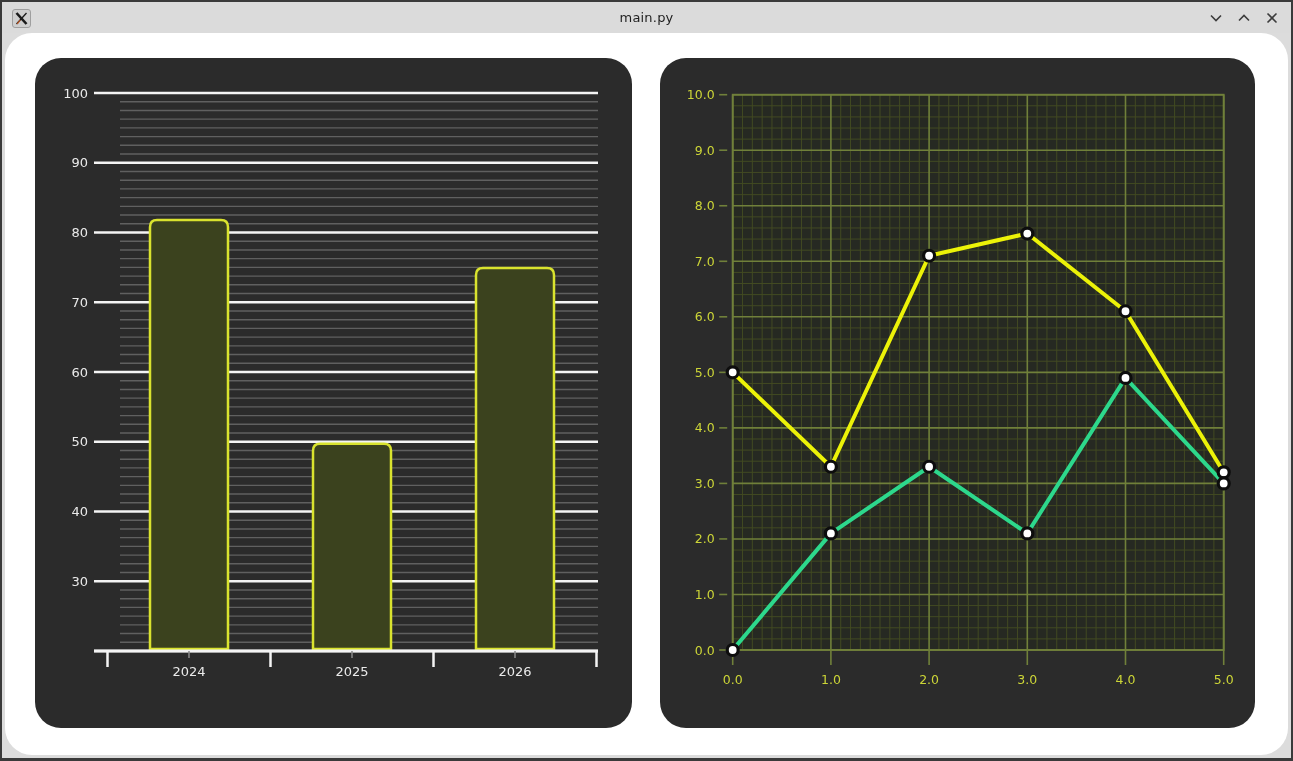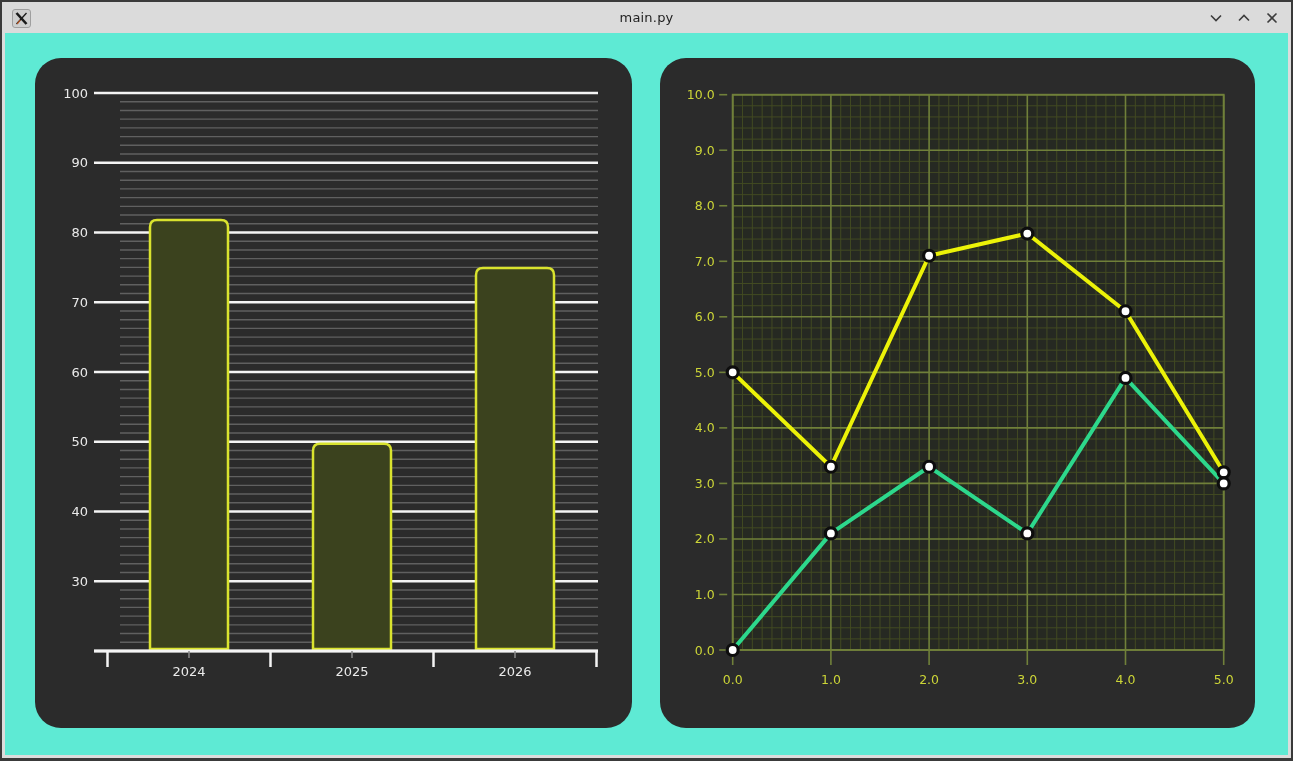--- a/index.html
+++ b/index.html
@@ -22,21 +22,21 @@
     flex:1;text-align:center;font-size:13px;color:#1e1e1e;letter-spacing:.2px;
   }
   .controls{
     position:absolute;right:8px;top:0;height:31px;display:flex;align-items:center;gap:6px;
   }
   .ctrl-btn{
     width:22px;height:22px;border:none;background:transparent;padding:0;
     display:flex;align-items:center;justify-content:center;cursor:pointer;
   }
   .content{
-    position:absolute;left:3px;right:3px;top:31px;bottom:3px;background:#5eead4;
+    position:absolute;left:3px;right:3px;top:31px;bottom:3px;background:#ffffff;border-radius:27px;
   }
   .panel{
     position:absolute;top:25px;height:670px;background:#2b2b2b;border-radius:26px;
   }
   .panel.left{left:30px;width:597px;}
   .panel.right{left:655px;width:595px;}
   .panel svg{display:block;}
   svg text{font-family:"DejaVu Sans","Liberation Sans",sans-serif;}
 </style>
 </head>

